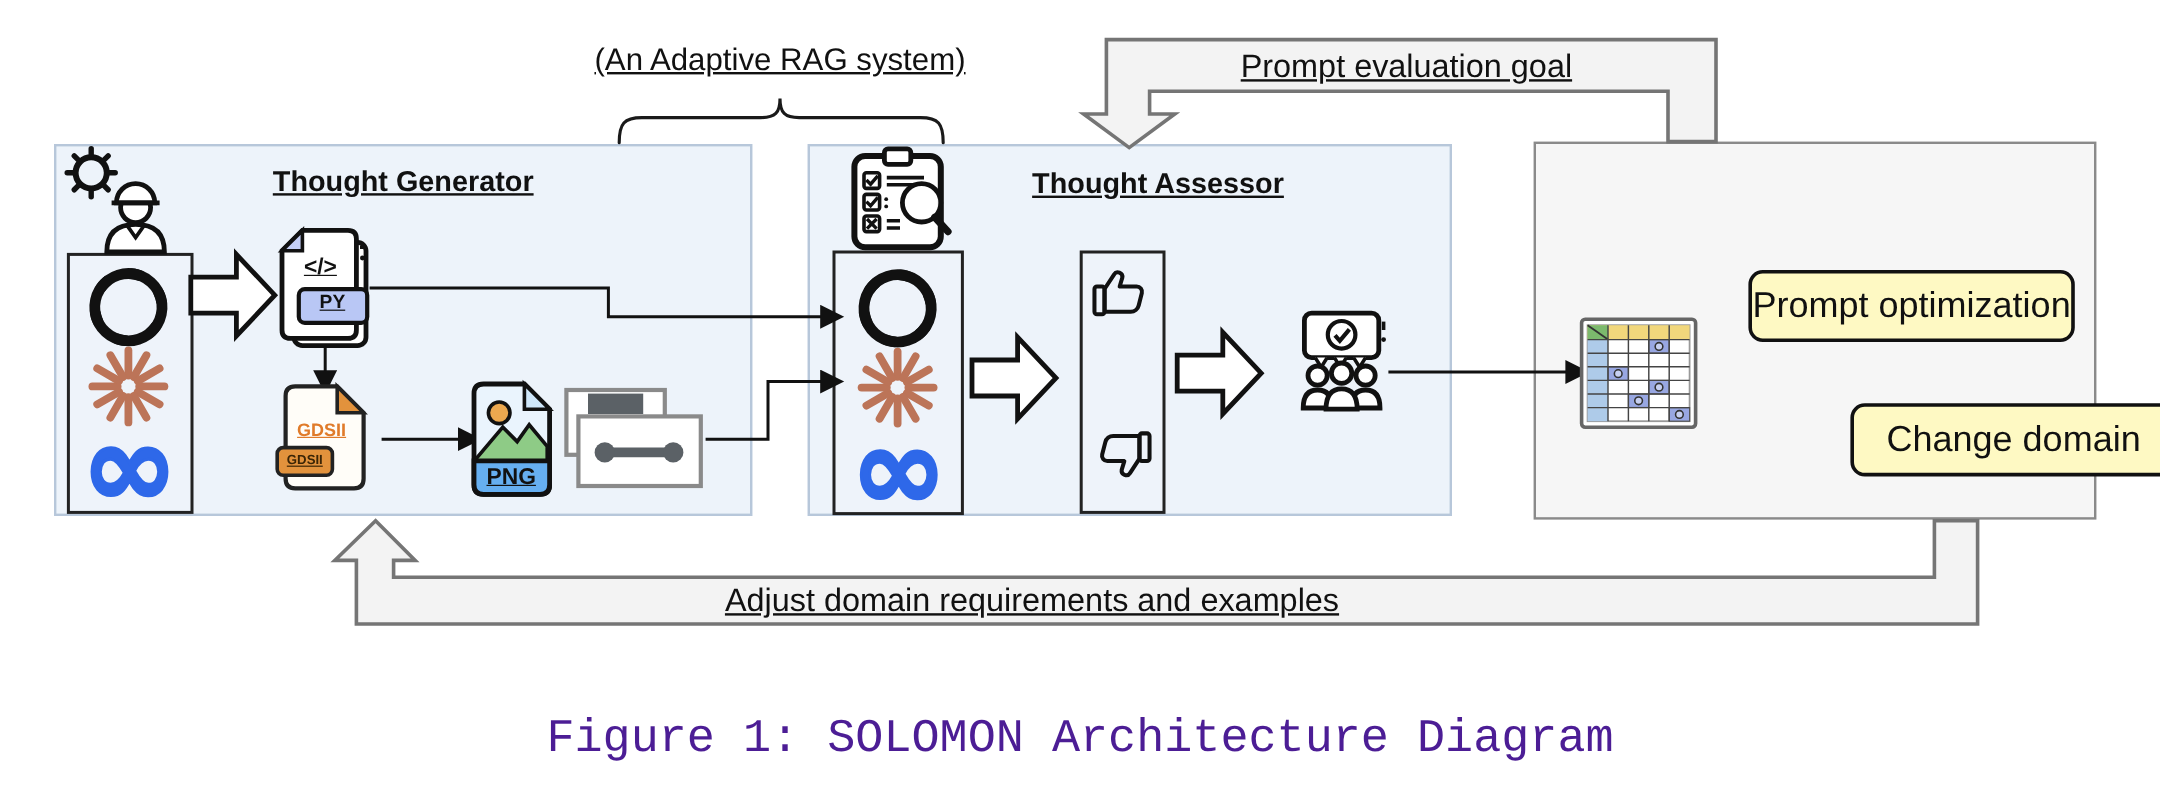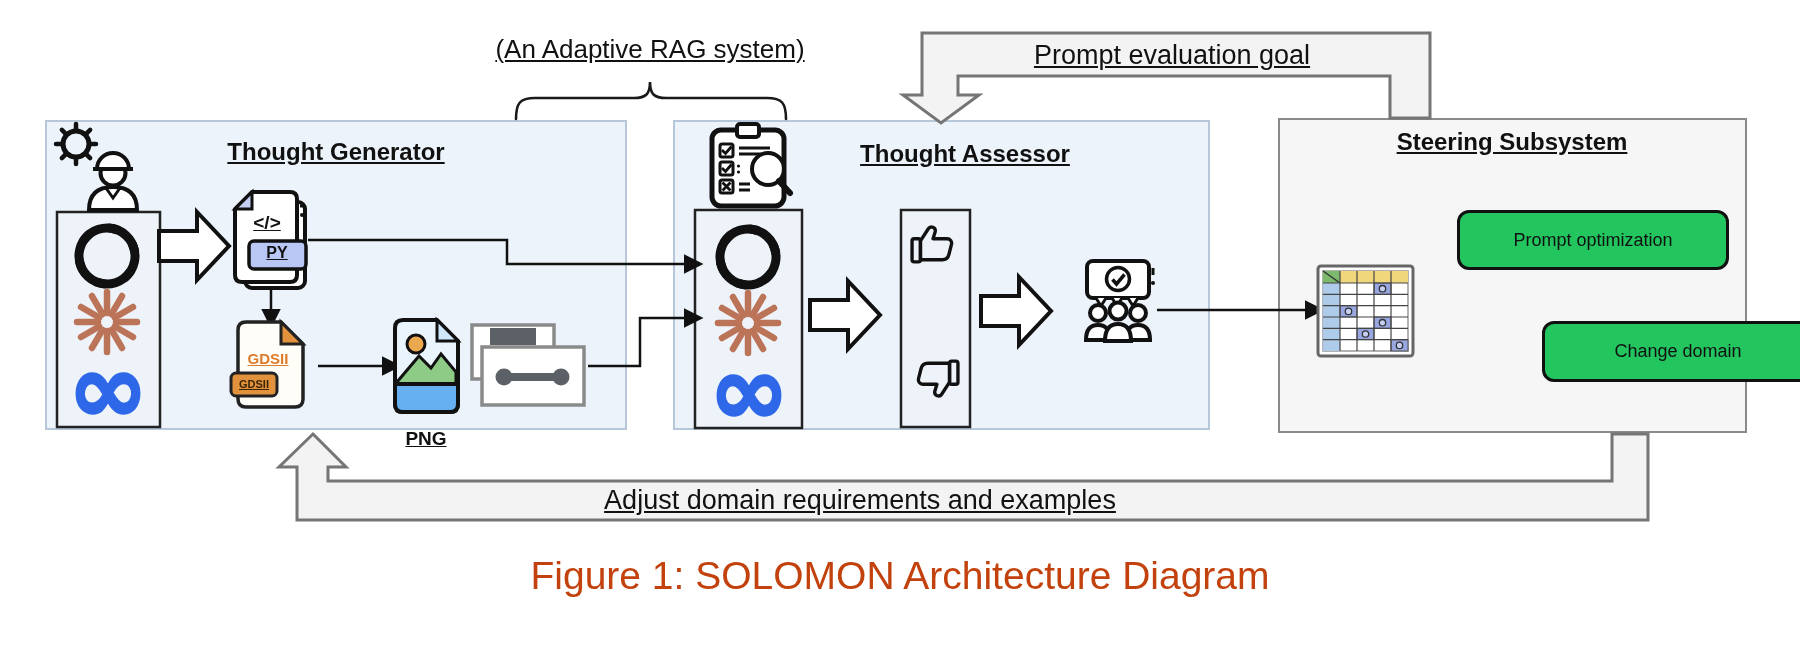--- a/index.html
+++ b/index.html
@@ -6,28 +6,28 @@
   .stage{position:relative;width:1800px;height:662px;background:#fff;overflow:hidden;
          font-family:"Liberation Sans","DejaVu Sans",sans-serif;color:#111;}
   .box{position:absolute;box-sizing:border-box;}
   .box.blue{background:#edf3fa;border:2px solid #b7c7da;}
   .box.gray{background:#f6f6f6;border:2px solid #8a8a8a;}
   .layer{position:absolute;left:0;top:0;z-index:5;pointer-events:none;}
   .txt{position:absolute;z-index:8;white-space:nowrap;transform:translateX(-50%);text-decoration:underline;}
   .title{font-weight:bold;font-size:24px;}
   .note{font-size:26px;}
   .arrowlabel{font-size:27px;}
-  .btn{position:absolute;z-index:8;box-sizing:border-box;background:#22c55e;border:3px solid #111;
-       border-radius:12px;display:flex;align-items:center;justify-content:center;font-size:18px;}
+  .btn{position:absolute;z-index:8;box-sizing:border-box;background:#fef9c3;border:3px solid #111;
+       border-radius:12px;display:flex;align-items:center;justify-content:center;font-size:30px;margin-top:15px;}
   .filelabel{font-weight:bold;}
   .meta{position:absolute;z-index:6;display:flex;align-items:center;justify-content:center;
         color:#2e68e9;-webkit-text-stroke:2.5px #2e68e9;font-size:96px;font-weight:bold;
         font-family:"DejaVu Sans",sans-serif;}
   .caption{position:absolute;z-index:8;white-space:nowrap;transform:translateX(-50%);
-           font-family:Liberation Sans, sans-serif;font-size:39px;color:#c2410c;}
+           font-family:Liberation Mono, monospace;font-size:39px;color:#4c1d95;margin-top:40px;}
 </style>
 </head>
 <body>
 
 <div class="stage">
 
   <div class="box blue" style="left:45px;top:120px;width:582px;height:310px;"></div>
   <div class="box blue" style="left:673px;top:120px;width:537px;height:310px;"></div>
   <div class="box gray" style="left:1278px;top:118px;width:469px;height:315px;"></div>
 
@@ -210,25 +210,24 @@
       </g>
     </g>
   </svg>
 
   <div class="txt note" style="left:650px;top:34px;">(An Adaptive RAG system)</div>
   <div class="txt arrowlabel" style="left:1172px;top:40px;">Prompt evaluation goal</div>
   <div class="txt arrowlabel" style="left:860px;top:485px;">Adjust domain requirements and examples</div>
 
   <div class="txt title" style="left:336px;top:138px;">Thought Generator</div>
   <div class="txt title" style="left:965px;top:140px;">Thought Assessor</div>
-  <div class="txt title" style="left:1512px;top:128px;">Steering Subsystem</div>
 
   <div class="txt filelabel" style="left:267px;top:212px;font-size:19px;">&lt;/&gt;</div>
   <div class="txt filelabel" style="left:277px;top:244px;font-size:16px;">PY</div>
   <div class="txt filelabel" style="left:268px;top:350px;font-size:15px;color:#e07b2a;">GDSII</div>
   <div class="txt filelabel" style="left:254px;top:378px;font-size:11px;color:#3b2506;">GDSII</div>
-  <div class="txt filelabel" style="left:426px;top:387px;font-size:19px;margin-top:41px;">PNG</div>
+  <div class="txt filelabel" style="left:426px;top:387px;font-size:19px;">PNG</div>
 
   <div class="btn" style="left:1457px;top:210px;width:272px;height:60px;">Prompt optimization</div>
   <div class="btn" style="left:1542px;top:321px;width:272px;height:61px;">Change domain</div>
 
   <div class="caption" style="left:900px;top:554px;">Figure 1: SOLOMON Architecture Diagram</div>
 </div>
 
 </body></html>

